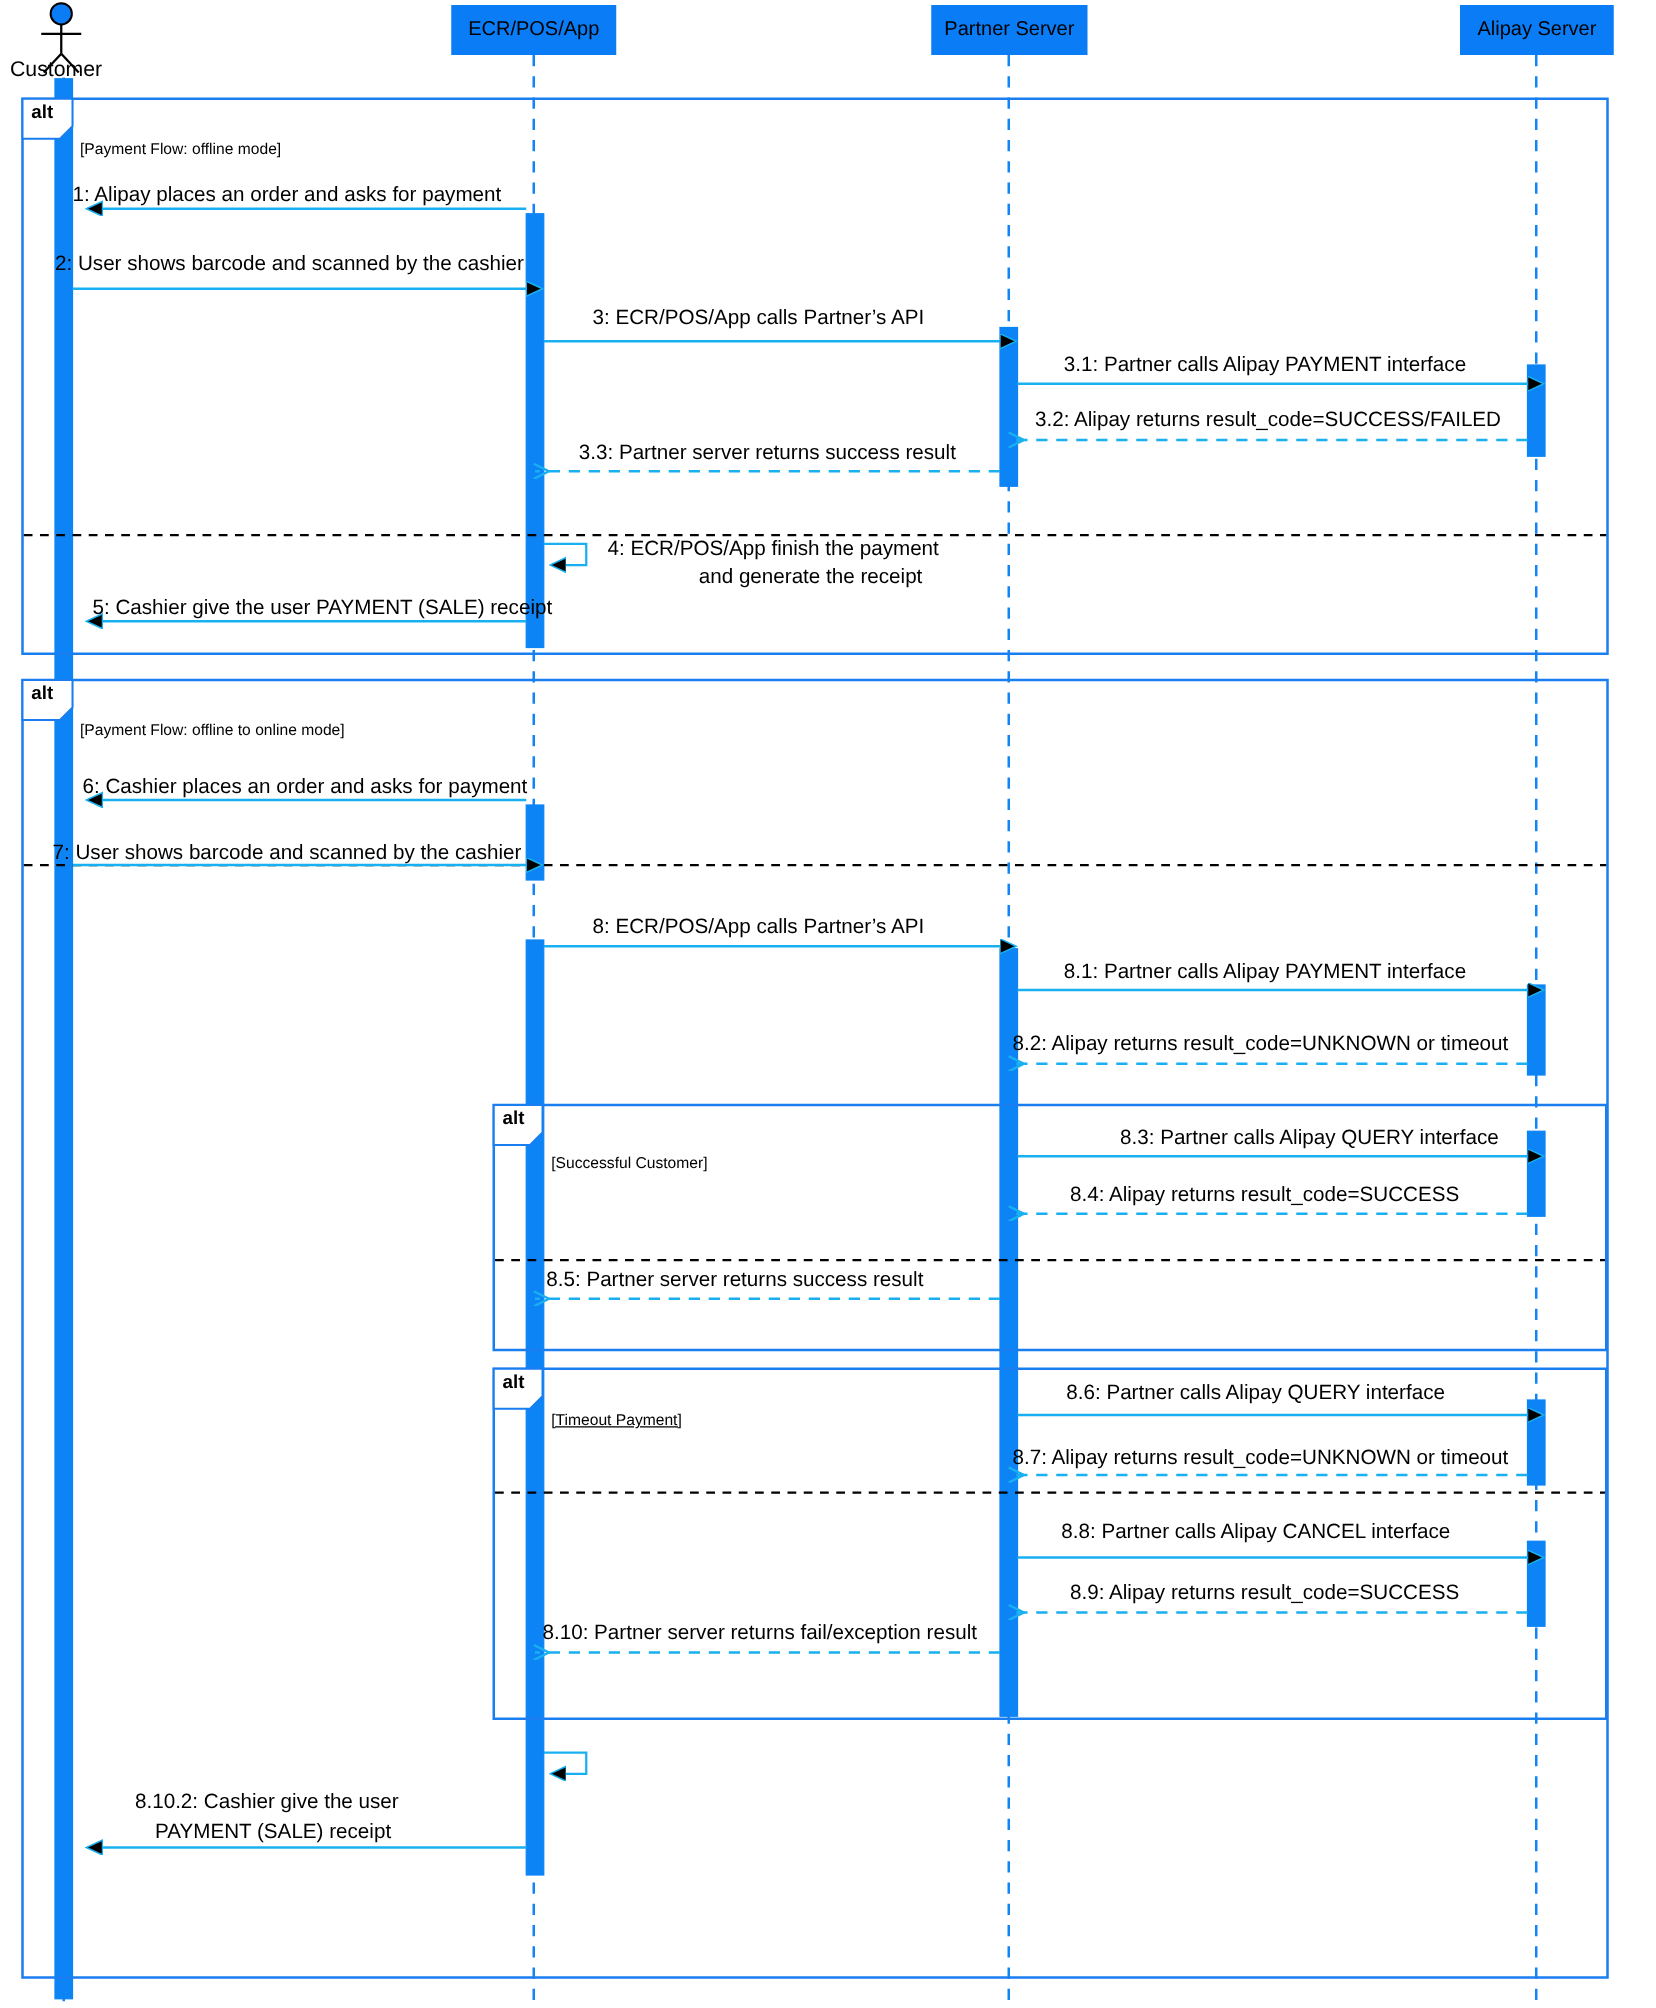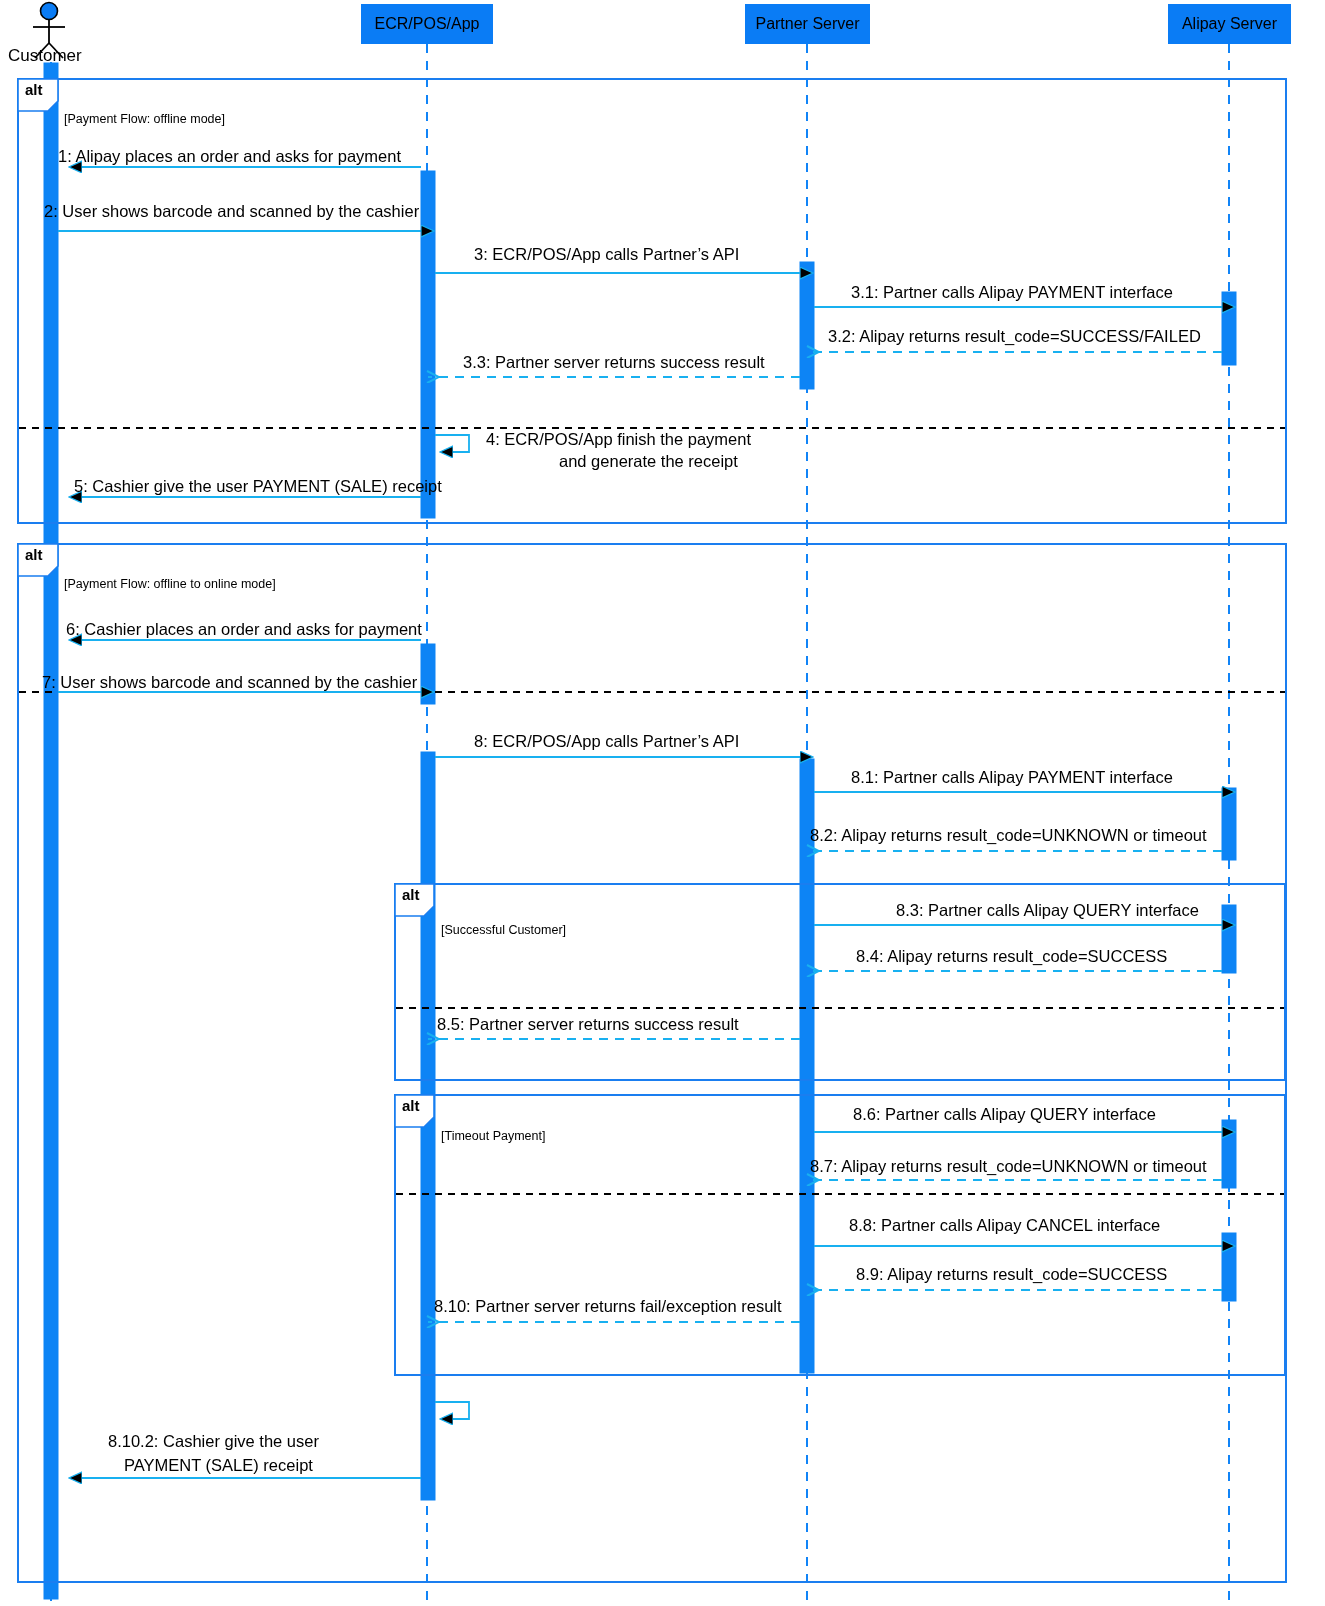--- a/index.html
+++ b/index.html
@@ -147,21 +147,21 @@
   <div class="boxname" style="left:1168px;top:4px;width:123px;height:40px;">Alipay Server</div>
 
   <div class="lbl altlbl" style="left:25px;top:81px;">alt</div>
   <div class="lbl altlbl" style="left:25px;top:546px;">alt</div>
   <div class="lbl altlbl" style="left:402px;top:886px;">alt</div>
   <div class="lbl altlbl" style="left:402px;top:1097px;">alt</div>
 
   <div class="lbl guard" style="left:64px;top:112px;">[Payment Flow: offline mode]</div>
   <div class="lbl guard" style="left:64px;top:577px;">[Payment Flow: offline to online mode]</div>
   <div class="lbl guard" style="left:441px;top:923px;">[Successful Customer]</div>
-  <div class="lbl guard" style="left:441px;top:1129px;">[Timeout Payment]</div>
+  <div class="lbl guard" style="left:441px;top:1129px;text-decoration:underline;">[Timeout Payment]</div>
 
   <div class="lbl msg" style="left:58px;top:146px;">1: Alipay places an order and asks for payment</div>
   <div class="lbl msg" style="left:44px;top:201px;">2: User shows barcode and scanned by the cashier</div>
   <div class="lbl msg" style="left:474px;top:244px;">3: ECR/POS/App calls Partner’s API</div>
   <div class="lbl msg" style="left:851px;top:282px;">3.1: Partner calls Alipay PAYMENT interface</div>
   <div class="lbl msg" style="left:828px;top:326px;">3.2: Alipay returns result_code=SUCCESS/FAILED</div>
   <div class="lbl msg" style="left:463px;top:352px;">3.3: Partner server returns success result</div>
   <div class="lbl msg" style="left:486px;top:429px;">4: ECR/POS/App finish the payment</div>
   <div class="lbl msg" style="left:559px;top:451px;">and generate the receipt</div>
   <div class="lbl msg" style="left:44px;top:476px;margin-left:30px;">5: Cashier give the user PAYMENT (SALE) receipt</div>

